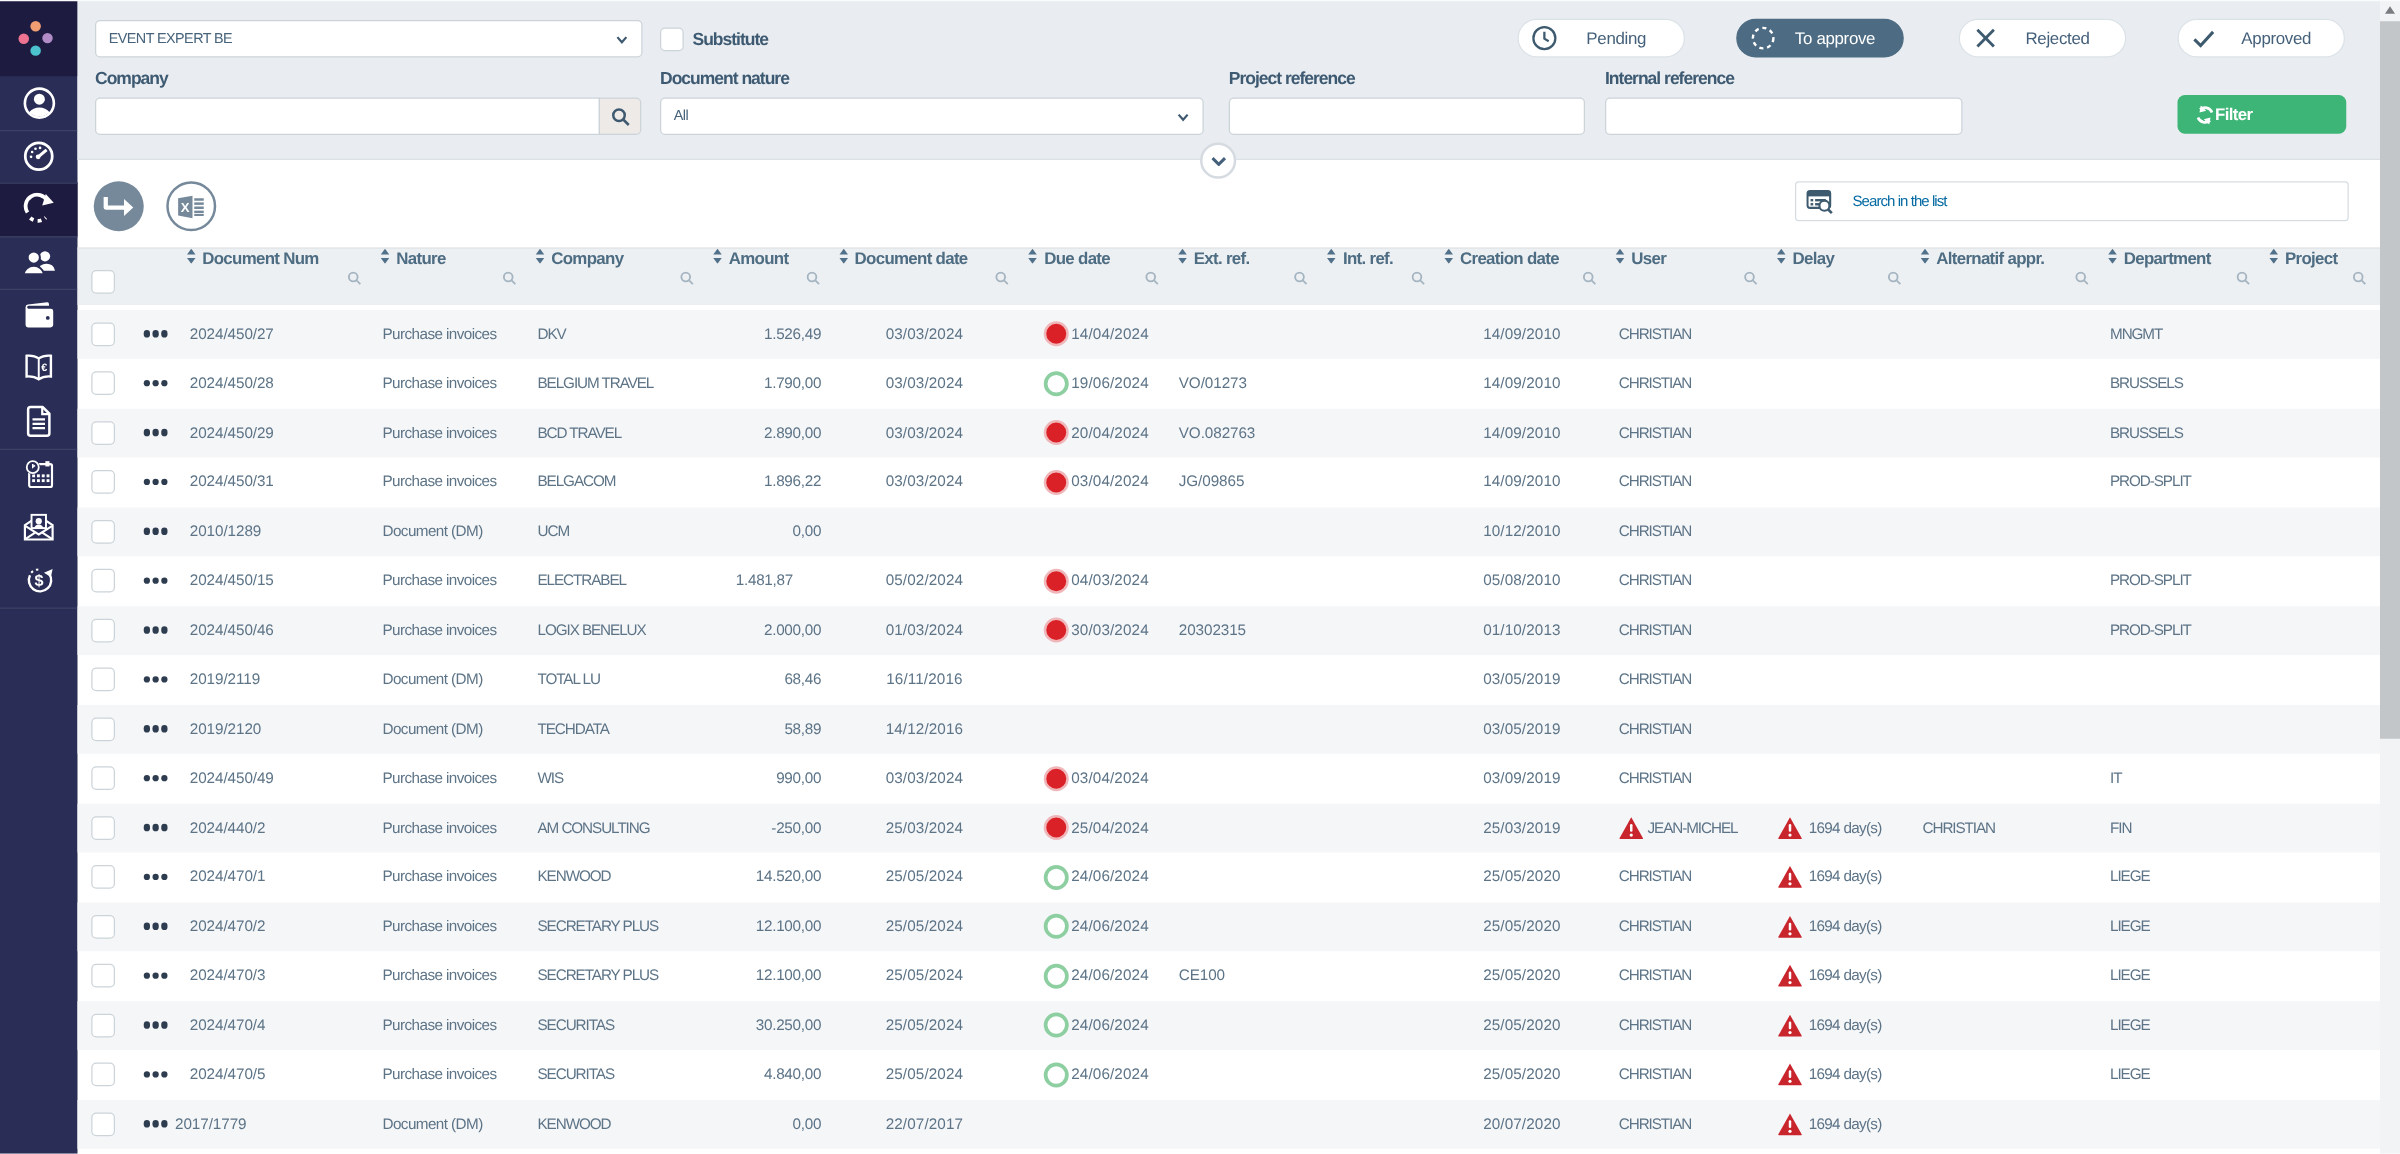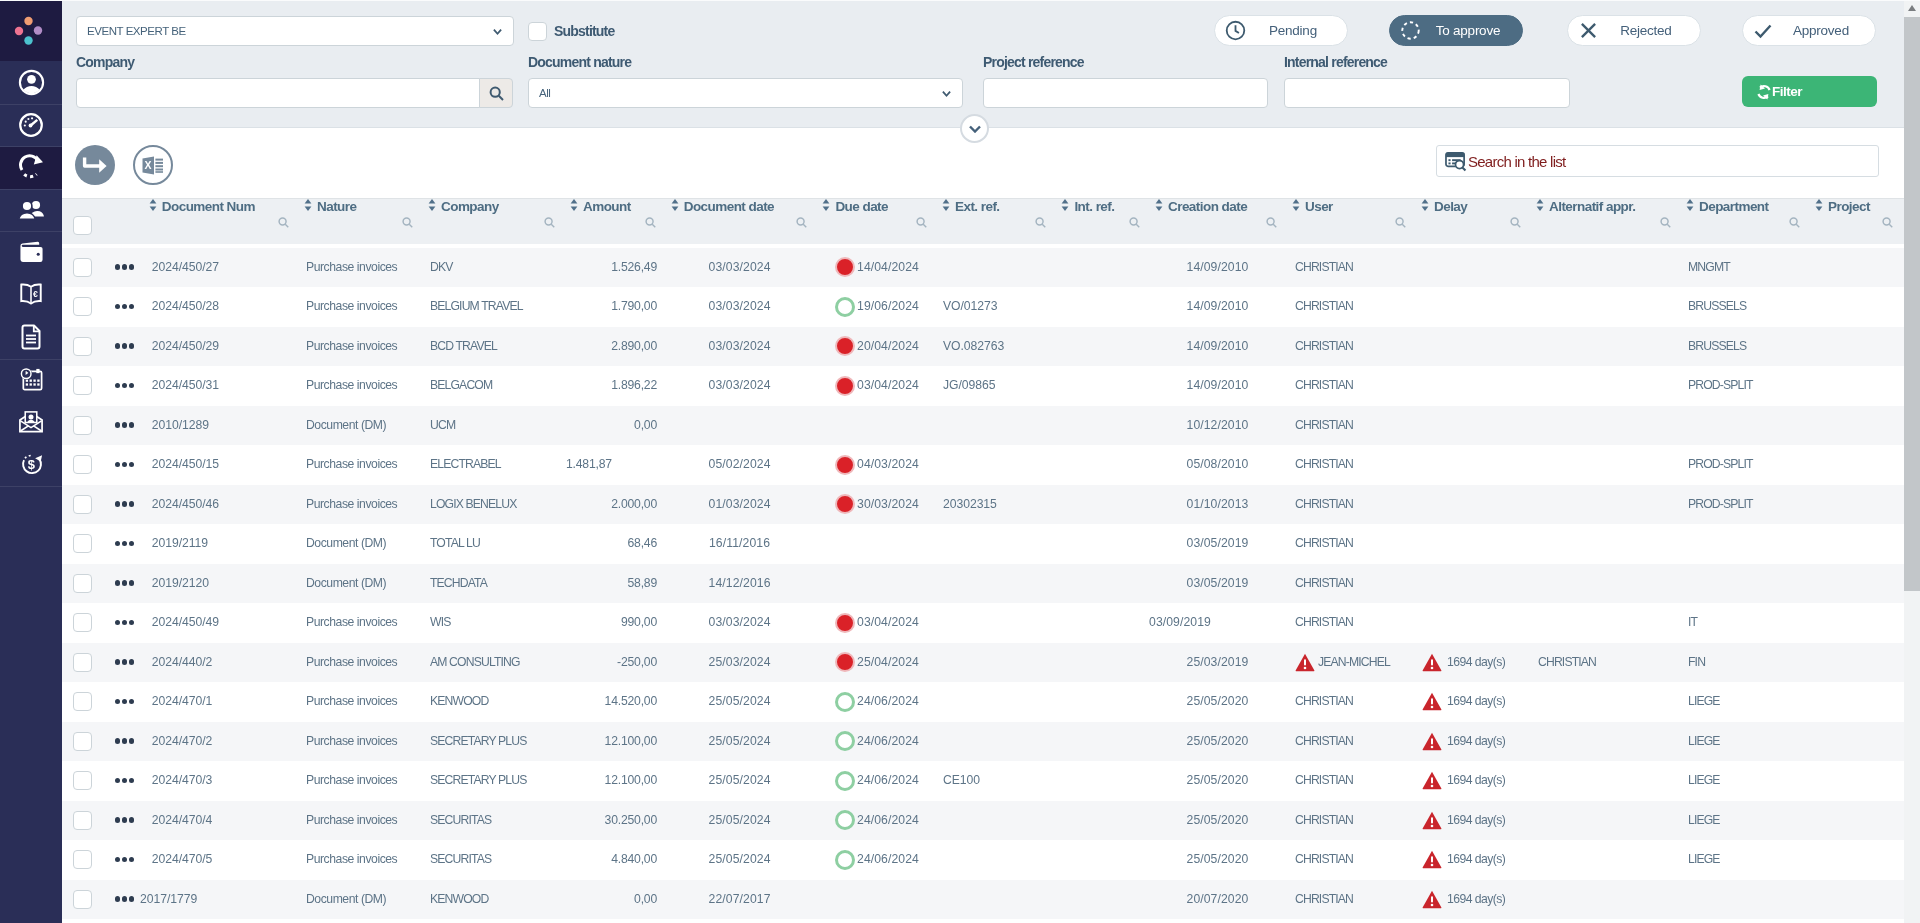--- a/index.html
+++ b/index.html
@@ -19,21 +19,21 @@
 .pill .ptxt{flex:1;text-align:center;margin-right:7px}
 .pill.dark{background:#4d6c83;border-color:#4d6c83;color:#fff}
 .pill .pic{margin-left:9px;width:22px;display:flex;justify-content:center}
 #filterbtn{position:absolute;left:1742px;top:76px;width:135px;height:31px;background:#3cb576;border-radius:6px;display:flex;align-items:center;color:#fff;font-size:13.5px;letter-spacing:-0.5px;font-weight:bold}
 #filterbtn span{flex:1;text-align:left;margin-right:20px}
 .cb{position:absolute;width:19px;height:19px;background:#fff;border:1px solid #ccd4d9;border-radius:4px}
 #chevcirc{position:absolute;left:898px;top:114px;width:29px;height:29px;border-radius:50%;background:#fff;border:2px solid #d5dbe1;display:flex;align-items:center;justify-content:center}
 
 .circbtn{position:absolute;border-radius:50%}
 #searchlist{position:absolute;left:1436px;top:145px;width:443px;height:32px;background:#fff;border:1px solid #d6dde2;border-radius:3px;display:flex;align-items:center}
-#searchlist .ph{color:#7f1d1d;font-size:15px;letter-spacing:-0.75px;margin-left:1px}
+#searchlist .ph{color:#0369a1;font-size:12px;letter-spacing:-0.75px;margin-left:15px}
 
 #thead{position:absolute;left:62px;top:198px;width:1842px;height:46px;background:#edf0f3;border-top:1px solid #dfe3e6}
 .hc{position:absolute;top:0;height:46px;display:flex;align-items:flex-start}
 .hc .srt{margin-right:5px;flex:none}
 .hc .htxt{font-size:13.5px;font-weight:bold;color:#4e6d83;white-space:nowrap;letter-spacing:-0.55px}
 .hc .mgh{position:absolute;right:11px;top:17.5px}
 .hcb{position:absolute;left:10.5px;top:17px}
 .row{position:absolute;left:62px;width:1842px;height:39.5px}
 .row.odd{background:#f5f6f8}
 .cell{position:absolute;top:0;height:39.5px;line-height:39.5px;font-size:12.2px;color:#5d7487;white-space:nowrap}
@@ -510,21 +510,21 @@
 <div class="row" style="top:445.0px">
     <div class="cb rcb"></div>
     <div class="dots">
       <i></i>
       <i></i>
       <i></i>
     </div>
     <div class="cell ls-num" style="left:89.8px">2024/450/15</div>
     <div class="cell ls-nat" style="left:244.0px">Purchase invoices</div>
     <div class="cell ls-up" style="left:368.0px">ELECTRABEL</div>
-    <div class="cell ls-amt" style="left:504.0px;width:91.0px;text-align:left">1.481,87</div>
+    <div class="cell ls-amt" style="left:504.0px;width:91.0px;text-align:center">1.481,87</div>
     <div class="cell ls-date" style="left:601.7px;width:151.7px;text-align:center">05/02/2024</div>
     <div class="dotR" style="left:773px"></div>
     <div class="cell ls-date" style="left:795px">04/03/2024</div>
     <div class="cell ls-date" style="left:1087.0px;width:137.0px;text-align:center">05/08/2010</div>
     <div class="cell ls-up" style="left:1233.0px">CHRISTIAN</div>
     <div class="cell ls-up" style="left:1626.0px">PROD-SPLIT</div>
   </div>
 <div class="row odd" style="top:484.5px">
     <div class="cb rcb"></div>
     <div class="dots">
@@ -581,21 +581,21 @@
       <i></i>
       <i></i>
     </div>
     <div class="cell ls-num" style="left:89.8px">2024/450/49</div>
     <div class="cell ls-nat" style="left:244.0px">Purchase invoices</div>
     <div class="cell ls-up" style="left:368.0px">WIS</div>
     <div class="cell ls-amt" style="left:504.0px;width:91.0px;text-align:right">990,00</div>
     <div class="cell ls-date" style="left:601.7px;width:151.7px;text-align:center">03/03/2024</div>
     <div class="dotR" style="left:773px"></div>
     <div class="cell ls-date" style="left:795px">03/04/2024</div>
-    <div class="cell ls-date" style="left:1087.0px;width:137.0px;">03/09/2019</div>
+    <div class="cell ls-date" style="left:1087.0px;width:137.0px;text-align:center">03/09/2019</div>
     <div class="cell ls-up" style="left:1233.0px">CHRISTIAN</div>
     <div class="cell ls-up" style="left:1626.0px">IT</div>
   </div>
 <div class="row odd" style="top:642.5px">
     <div class="cb rcb"></div>
     <div class="dots">
       <i></i>
       <i></i>
       <i></i>
     </div>

